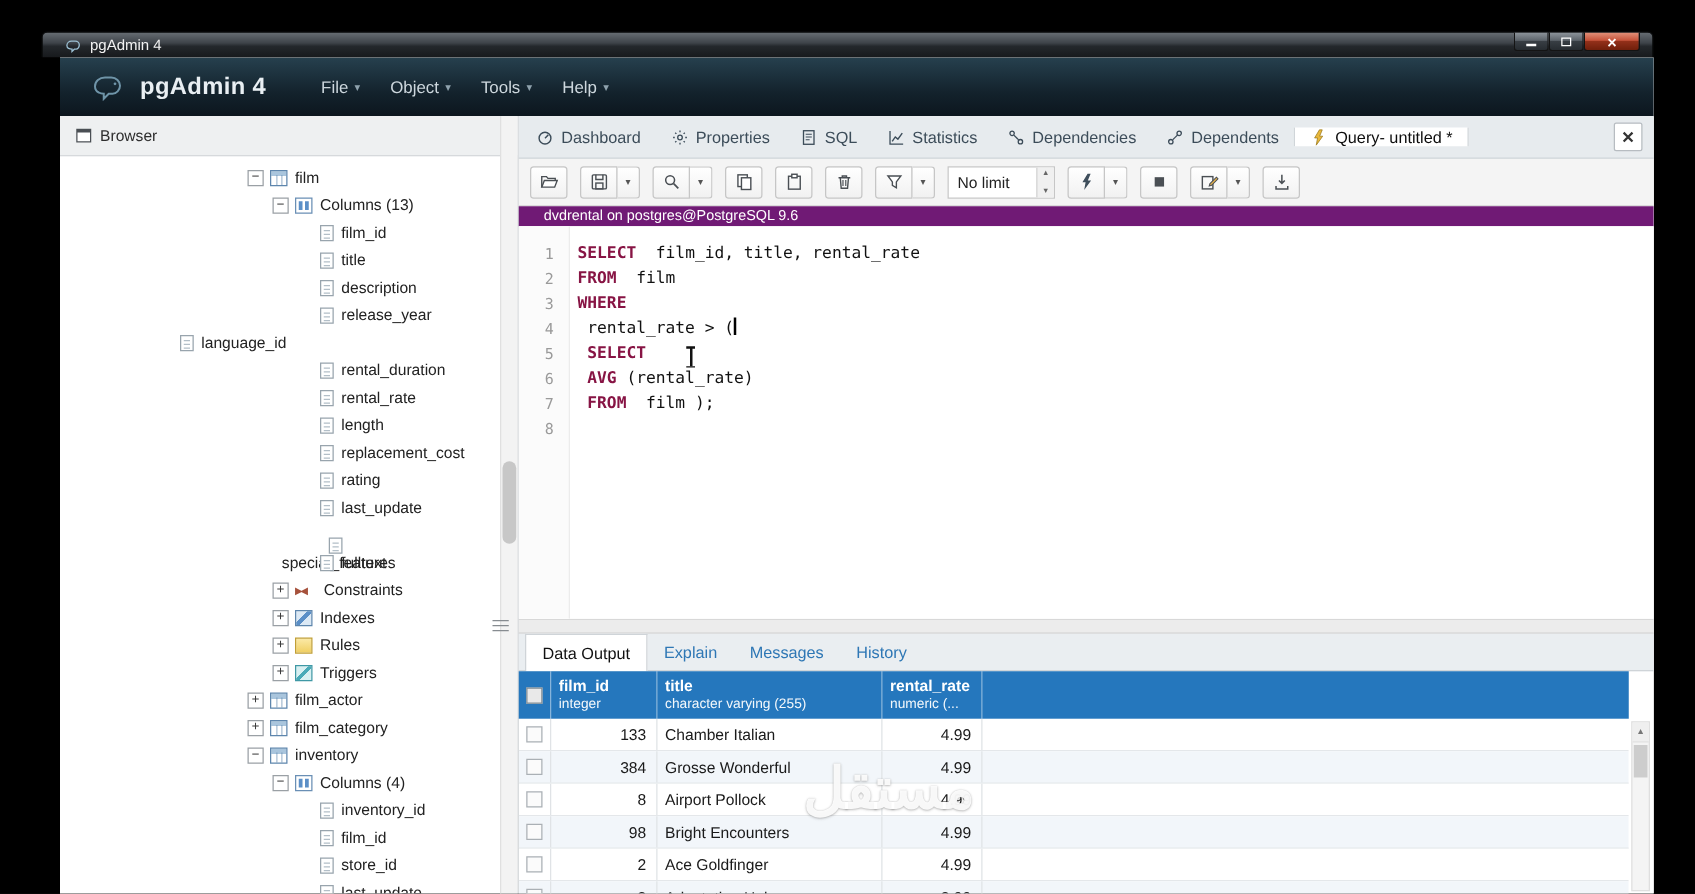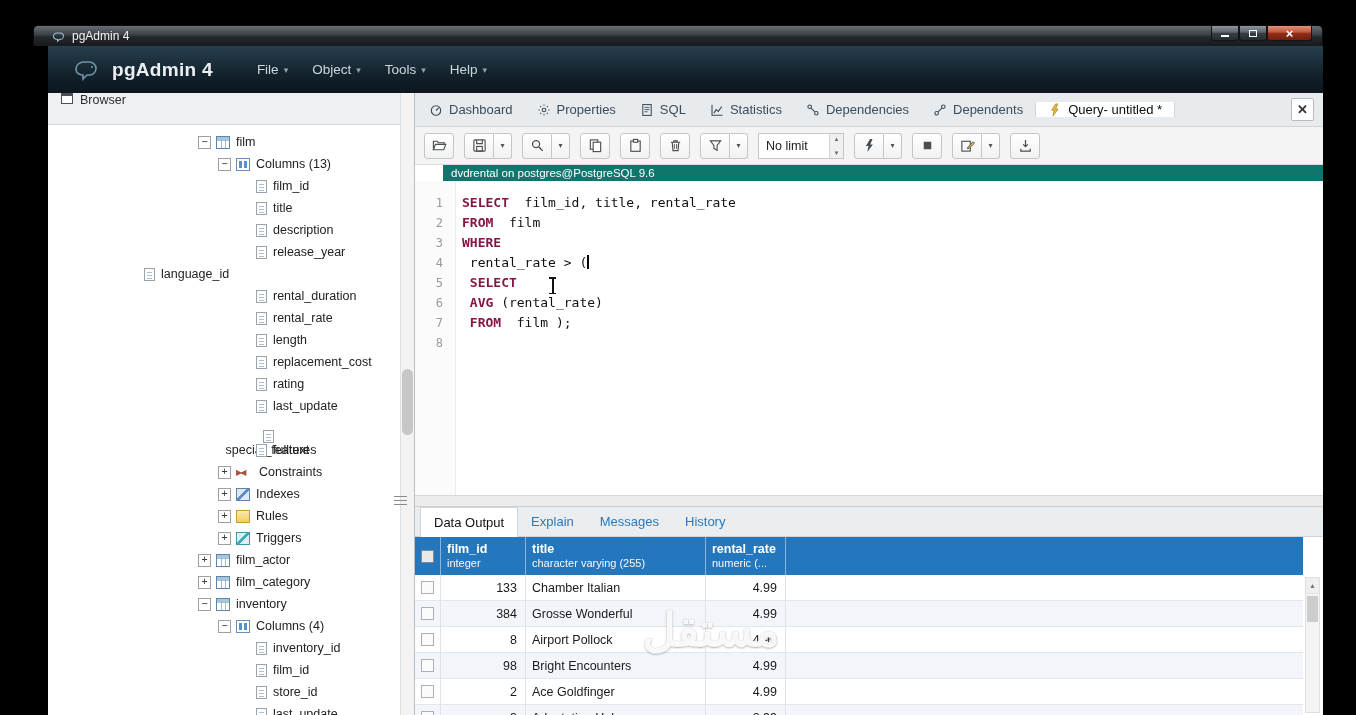--- a/index.html
+++ b/index.html
@@ -31,21 +31,21 @@
   .menus{display:flex;gap:24px;align-items:center;}
   .menu-item{display:flex;align-items:center;gap:5px;color:#cdd7dd;font-size:13.5px;cursor:default;}
   .menu-caret{color:#8fa2ad;font-size:9px;}
 
   .content{flex:1;display:flex;min-height:0;}
 
   
   .browser{flex:none;width:367px;display:flex;flex-direction:column;border-right:1px solid #b9bec2;
            box-sizing:border-box;background:#fff;position:relative;}
   .browser-header{flex:none;height:31px;background:#eef0f1;border-bottom:1px solid #d6d9dc;
-           display:flex;align-items:flex-start;padding-left:13px;font-size:12.5px;color:#2e2e2e;}
+           display:flex;align-items:center;padding-left:13px;font-size:12.5px;color:#2e2e2e;}
   .bicon{width:12px;height:11px;box-sizing:border-box;border:1px solid #4a4f54;border-top-width:3px;margin-right:7px;background:#fff;}
   .tree{flex:1;position:relative;overflow:hidden;padding-top:6px;font-size:12.5px;color:#222;}
   .tree-row{height:22px;display:flex;align-items:center;white-space:nowrap;}
   .expander{width:13px;height:13px;flex:none;box-sizing:border-box;border:1px solid #9aa0a5;background:#fff;
     color:#3c3c3c;font-size:10px;line-height:10px;text-align:center;margin-right:5px;
     font-family:"DejaVu Sans Mono",monospace;}
   .expander.hidden{visibility:hidden;}
   .ticon{width:14px;height:13px;flex:none;margin-right:6px;position:relative;box-sizing:border-box;}
   .ticon-table{border:1px solid #5e86ad;background:linear-gradient(180deg,#a9c5dd 0 4px,#fff 4px);}
   .ticon-table::after{content:"";position:absolute;left:4px;top:3px;bottom:0;width:1px;
@@ -90,22 +90,22 @@
   .tbtn svg{width:15px;height:15px;}
   .tbtn.drop{min-width:18px;width:18px;border-left:none;border-radius:0 3px 3px 0;font-size:8px;color:#555;}
   .tbtn.main{border-radius:3px 0 0 3px;}
   .limit-box{height:26px;box-sizing:border-box;border:1px solid #c6c6c6;background:#fff;display:flex;
     align-items:center;width:86px;margin-right:10px;font-size:12.5px;color:#222;}
   .limit-text{flex:1;padding-left:7px;}
   .limit-spin{width:14px;height:100%;border-left:1px solid #d4d4d4;background:#f0f0f0;display:flex;
     flex-direction:column;align-items:center;justify-content:space-between;padding:2px 0;box-sizing:border-box;
     font-size:6px;color:#666;}
 
-  .connbar{flex:none;height:16px;background:#0f766e;color:#fff;font-size:11.5px;line-height:16px;
-    padding-left:8px;white-space:nowrap;overflow:hidden;margin-left:28px;}
+  .connbar{flex:none;height:16px;background:#701a75;color:#fff;font-size:11.5px;line-height:16px;
+    padding-left:20px;white-space:nowrap;overflow:hidden;}
 
   .editor{flex:none;height:314px;position:relative;background:#fff;overflow:hidden;
     font-family:"DejaVu Sans Mono",monospace;font-size:13px;}
   .gutter-bg{position:absolute;left:0;top:0;bottom:0;width:40px;background:#fbfbfb;border-right:1px solid #ececec;}
   .editor-lines{position:relative;padding-top:12px;}
   .cm-line{display:flex;height:20px;line-height:20px;}
   .ln{width:40px;flex:none;box-sizing:border-box;text-align:right;padding-right:12px;color:#9a9a9a;font-size:12px;}
   .code{padding-left:7px;white-space:pre;color:#111;}
   .kw{color:var(--kw,#871444);font-weight:bold;}
   .caret{display:inline-block;width:1.5px;height:14px;background:#000;vertical-align:-2px;}

